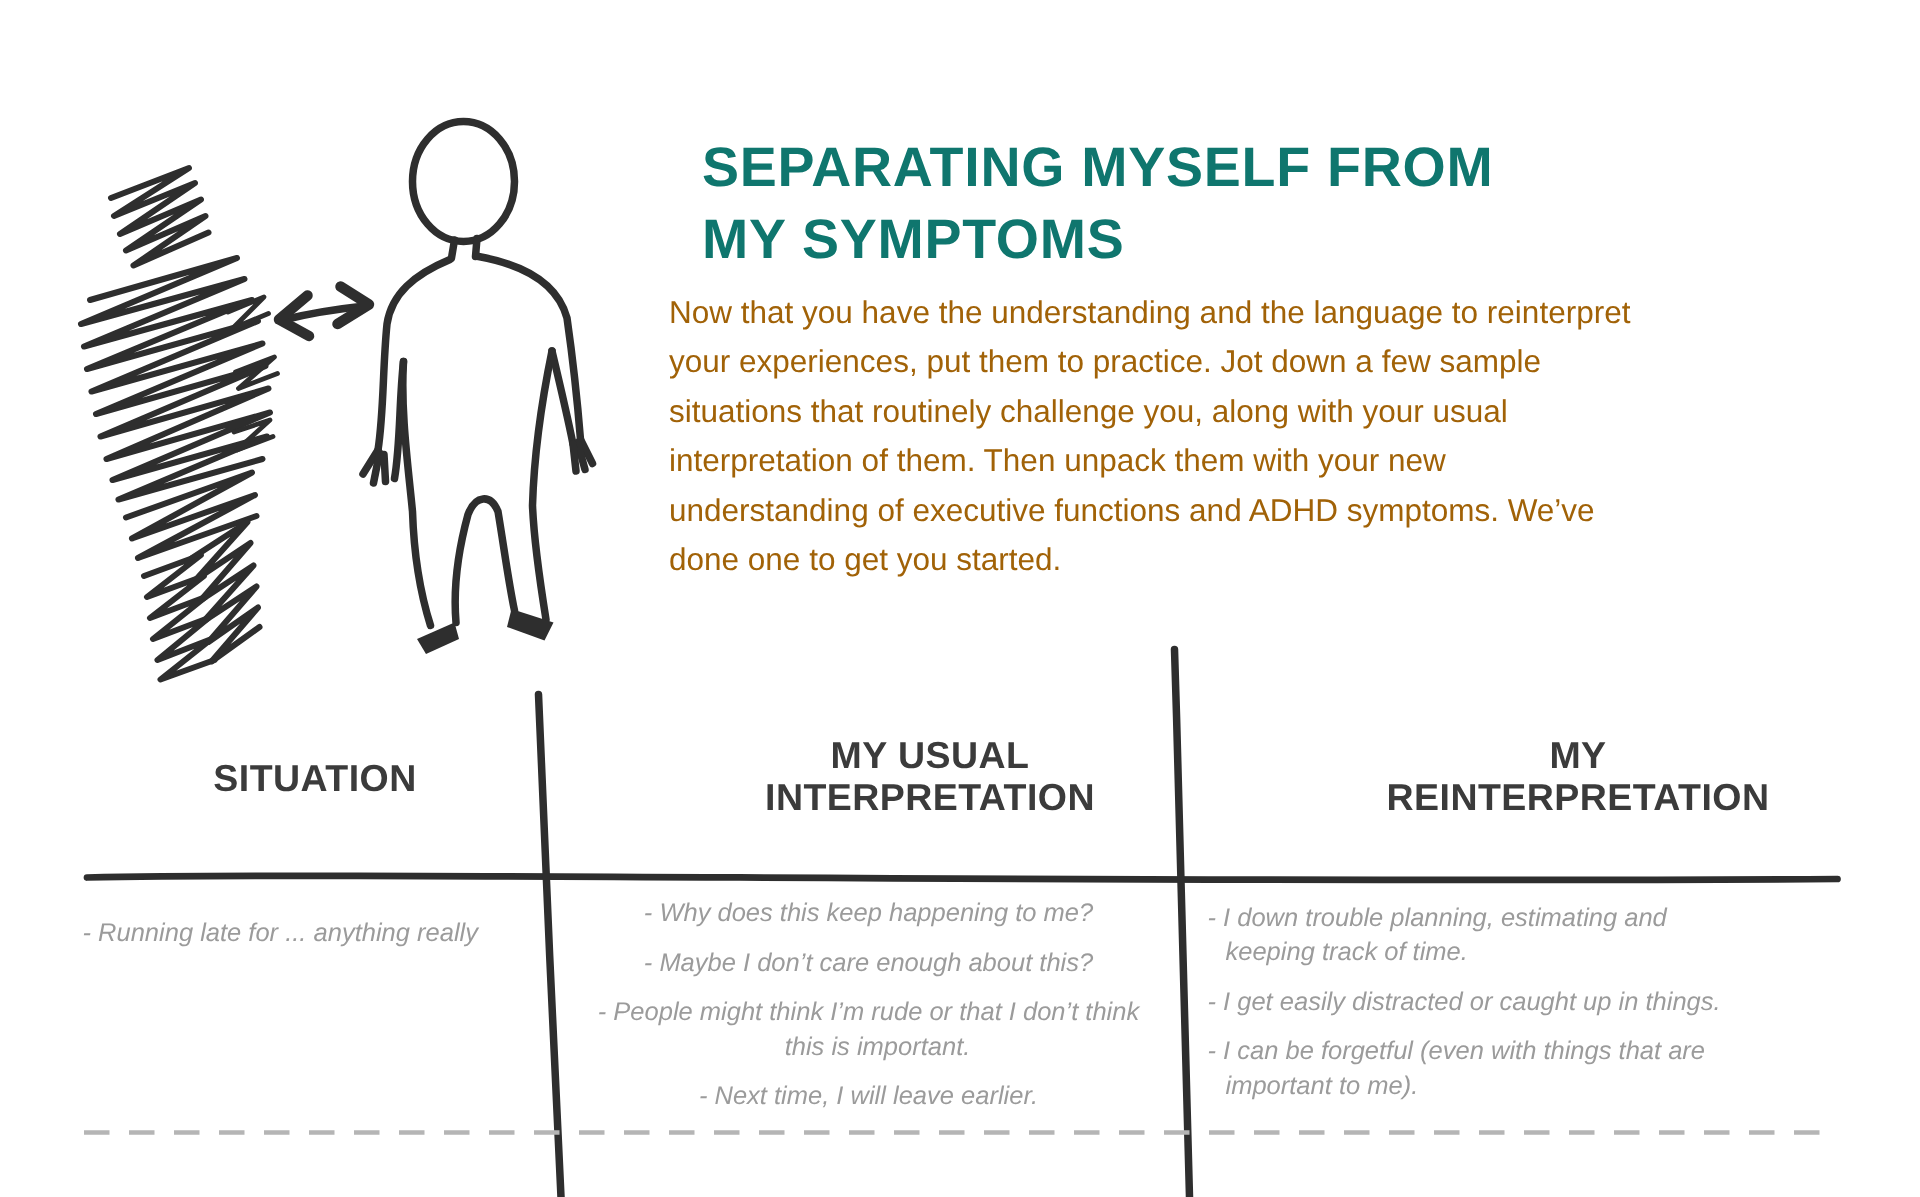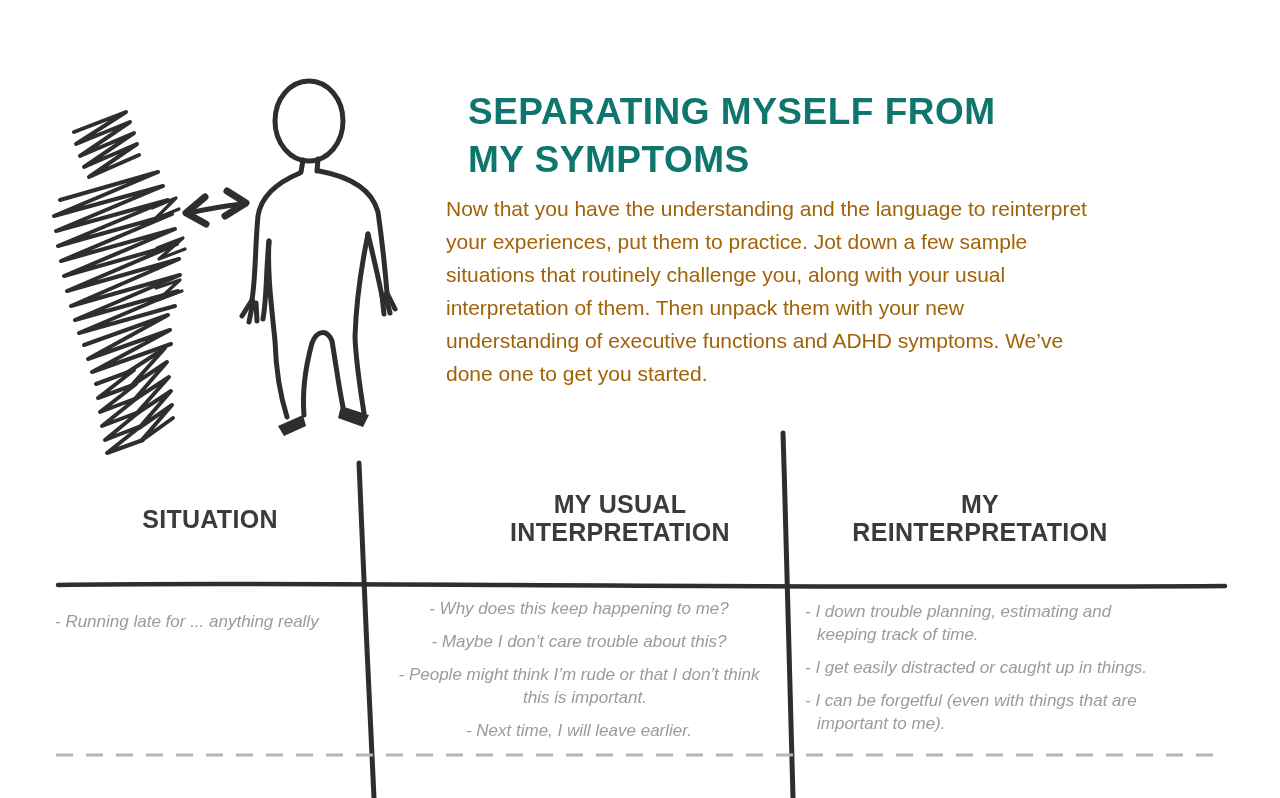--- a/index.html
+++ b/index.html
@@ -23,21 +23,21 @@
     font-size:21px; line-height:33px; color:#a16207;
   }
 
   
   .hdr {
     font-weight:bold; color:#3b3b3b; font-size:25px; line-height:28px;
     text-align:center; letter-spacing:0.3px;
   }
   #hdr-situation { left:70px;  top:505px; width:280px; }
   #hdr-usual     { left:500px; top:490px; width:240px; }
-  #hdr-reint     { left:840px; top:490px; width:280px; }
+  #hdr-reint     { left:912px; top:490px; width:280px; }
 
   
   .cell p {
     margin:0 0 10px 0; padding-left:12px; text-indent:-12px;
     font-style:italic; color:#9b9b9b; font-size:17px; line-height:23px;
   }
   #cell-situation { left:55px;  top:610px; width:300px; }
   #cell-usual     { left:393px; top:597px; width:372px;text-align:center; }
   #cell-reint     { left:805px; top:600px; width:362px; }
 
@@ -102,21 +102,21 @@
 
 <div class="abs hdr" id="hdr-situation">SITUATION</div>
 <div class="abs hdr" id="hdr-usual">MY USUAL INTERPRETATION</div>
 <div class="abs hdr" id="hdr-reint">MY REINTERPRETATION</div>
 
 <div class="abs cell" id="cell-situation">
   <p>- Running late for ... anything really</p>
 </div>
 <div class="abs cell" id="cell-usual">
   <p>- Why does this keep happening to me?</p>
-  <p>- Maybe I don’t care trouble about this?</p>
+  <p>- Maybe I don’t care enough about this?</p>
   <p>- People might think I’m rude or that I don’t think this is important.</p>
   <p>- Next time, I will leave earlier.</p>
 </div>
 <div class="abs cell" id="cell-reint">
   <p>- I down trouble planning, estimating and keeping track of time.</p>
   <p>- I get easily distracted or caught up in things.</p>
   <p>- I can be forgetful (even with things that are important to me).</p>
 </div>
 
 </body></html>

